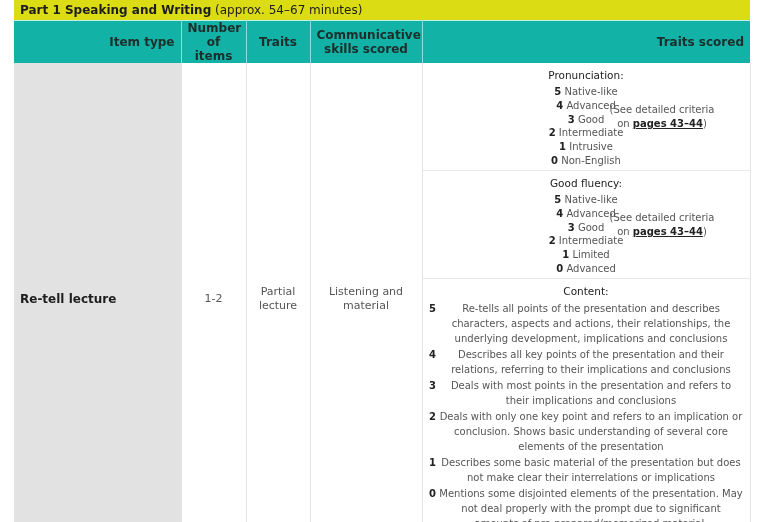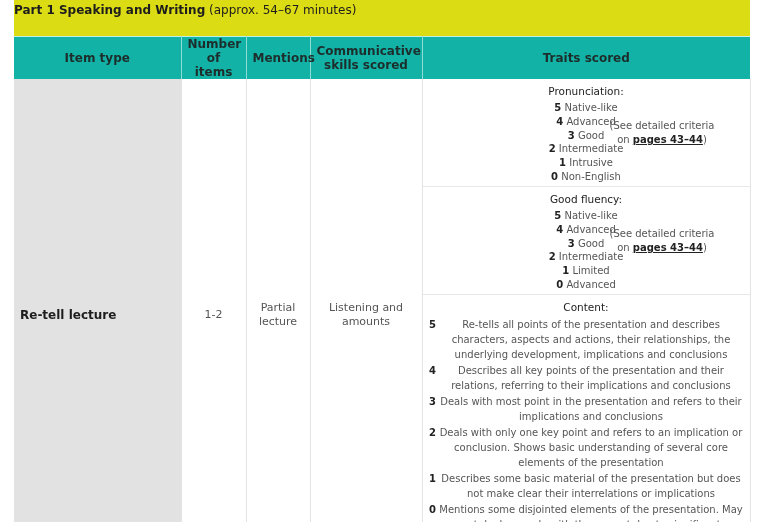--- a/index.html
+++ b/index.html
@@ -1,23 +1,23 @@
 <!DOCTYPE html>
 <html><head>
 <meta charset="utf-8">
 <style>
   html, body { margin: 0; padding: 0; background: #ffffff; }
   body { width: 764px; height: 522px; overflow: hidden; position: relative; font-family: "DejaVu Sans", sans-serif; color: #333; }
   .wrap { position: absolute; left: 14px; top: 0; width: 736px; }
-  .title-bar { height: 36px; background: #dcdc14; font-size: 12px; line-height: 20px; color: #1d1d1d; white-space: nowrap; }
+  .title-bar { height: 20px; background: #dcdc14; font-size: 12px; line-height: 20px; padding-left: 6px; color: #1d1d1d; white-space: nowrap; }
   .title-bar b { font-weight: bold; }
   table { border-collapse: collapse; width: 736px; table-layout: fixed; }
   th { background: #13b2a6; color: #1c2d2b; font-weight: bold; font-size: 12px; height: 36px; border-right: 1px solid #8fdcd5; border-top: 1px solid #bff0eb; padding: 0 6px; line-height: 14px; margin-top: 16px; }
   th:last-child { border-right: none; }
-  th.left { text-align: center; }
+  th.left { text-align: right; }
   td { vertical-align: middle; border-right: 1px solid #e3e3e3; border-bottom: 1px solid #e3e3e3; font-size: 11px; color: #555; text-align: center; line-height: 14px; }
   td.item-type { background: #e2e2e2; text-align: left; padding-left: 6px; font-weight: bold; font-size: 12px; color: #1d1d1d; }
   td.traits-cell { padding: 0; vertical-align: top; border-right: 1px solid #e3e3e3; }
   .trait-block { position: relative; border-bottom: 1px solid #e8e8e8; padding: 5px 6px 2px 6px; font-size: 10px; color: #555; }
   .trait-block:last-child { border-bottom: none; }
   .trait-title { font-weight: normal; color: #222; font-size: 10.5px; margin-bottom: 3px; }
   .score-line { line-height: 13.8px; white-space: nowrap; }
   .score-line b { color: #222; }
   .see-criteria { position: absolute; right: 35px; top: 40px; text-align: center; font-size: 10px; line-height: 14px; color: #555; }
   .see-criteria .pages { font-weight: bold; color: #222; text-decoration: underline; text-align: right; }
@@ -35,31 +35,31 @@
       <col style="width:167px">
       <col style="width:65px">
       <col style="width:64px">
       <col style="width:112px">
       <col style="width:328px">
     </colgroup>
     <thead>
       <tr>
         <th class="left">Item type</th>
         <th><span>Number</span><br><span>of items</span></th>
-        <th>Mentions</th>
+        <th>Traits</th>
         <th><span>Communicative</span><br><span>skills scored</span></th>
         <th class="left">Traits scored</th>
       </tr>
     </thead>
     <tbody>
       <tr style="height:461px">
         <td class="item-type">Re-tell lecture</td>
         <td>1-2</td>
         <td><span>Partial</span><br><span>lecture</span></td>
-        <td><span>Listening and</span><br><span>amounts</span></td>
+        <td><span>Listening and</span><br><span>material</span></td>
         <td class="traits-cell">
 
           <div class="trait-block" style="height:100px">
             <div class="trait-title">Pronunciation:</div>
             <div class="score-line"><b>5</b> <span>Native-like</span></div>
             <div class="score-line"><b>4</b> <span>Advanced</span></div>
             <div class="score-line"><b>3</b> <span>Good</span></div>
             <div class="score-line"><b>2</b> <span>Intermediate</span></div>
             <div class="score-line"><b>1</b> <span>Intrusive</span></div>
             <div class="score-line"><b>0</b> <span>Non-English</span></div>
@@ -88,21 +88,21 @@
             <div class="content-item">
                 <span class="num">5</span>
                 <span>Re-tells all points of the presentation and describes characters, aspects and actions, their relationships, the underlying development, implications and conclusions</span>
               </div>
             <div class="content-item">
                 <span class="num">4</span>
                 <span>Describes all key points of the presentation and their relations, referring to their implications and conclusions</span>
               </div>
             <div class="content-item">
                 <span class="num">3</span>
-                <span>Deals with most point in the presentation and refers to their implications and conclusions</span>
+                <span>Deals with most points in the presentation and refers to their implications and conclusions</span>
               </div>
             <div class="content-item">
                 <span class="num">2</span>
                 <span>Deals with only one key point and refers to an implication or conclusion. Shows basic understanding of several core elements of the presentation</span>
               </div>
             <div class="content-item">
                 <span class="num">1</span>
                 <span>Describes some basic material of the presentation but does not make clear their interrelations or implications</span>
               </div>
             <div class="content-item">

